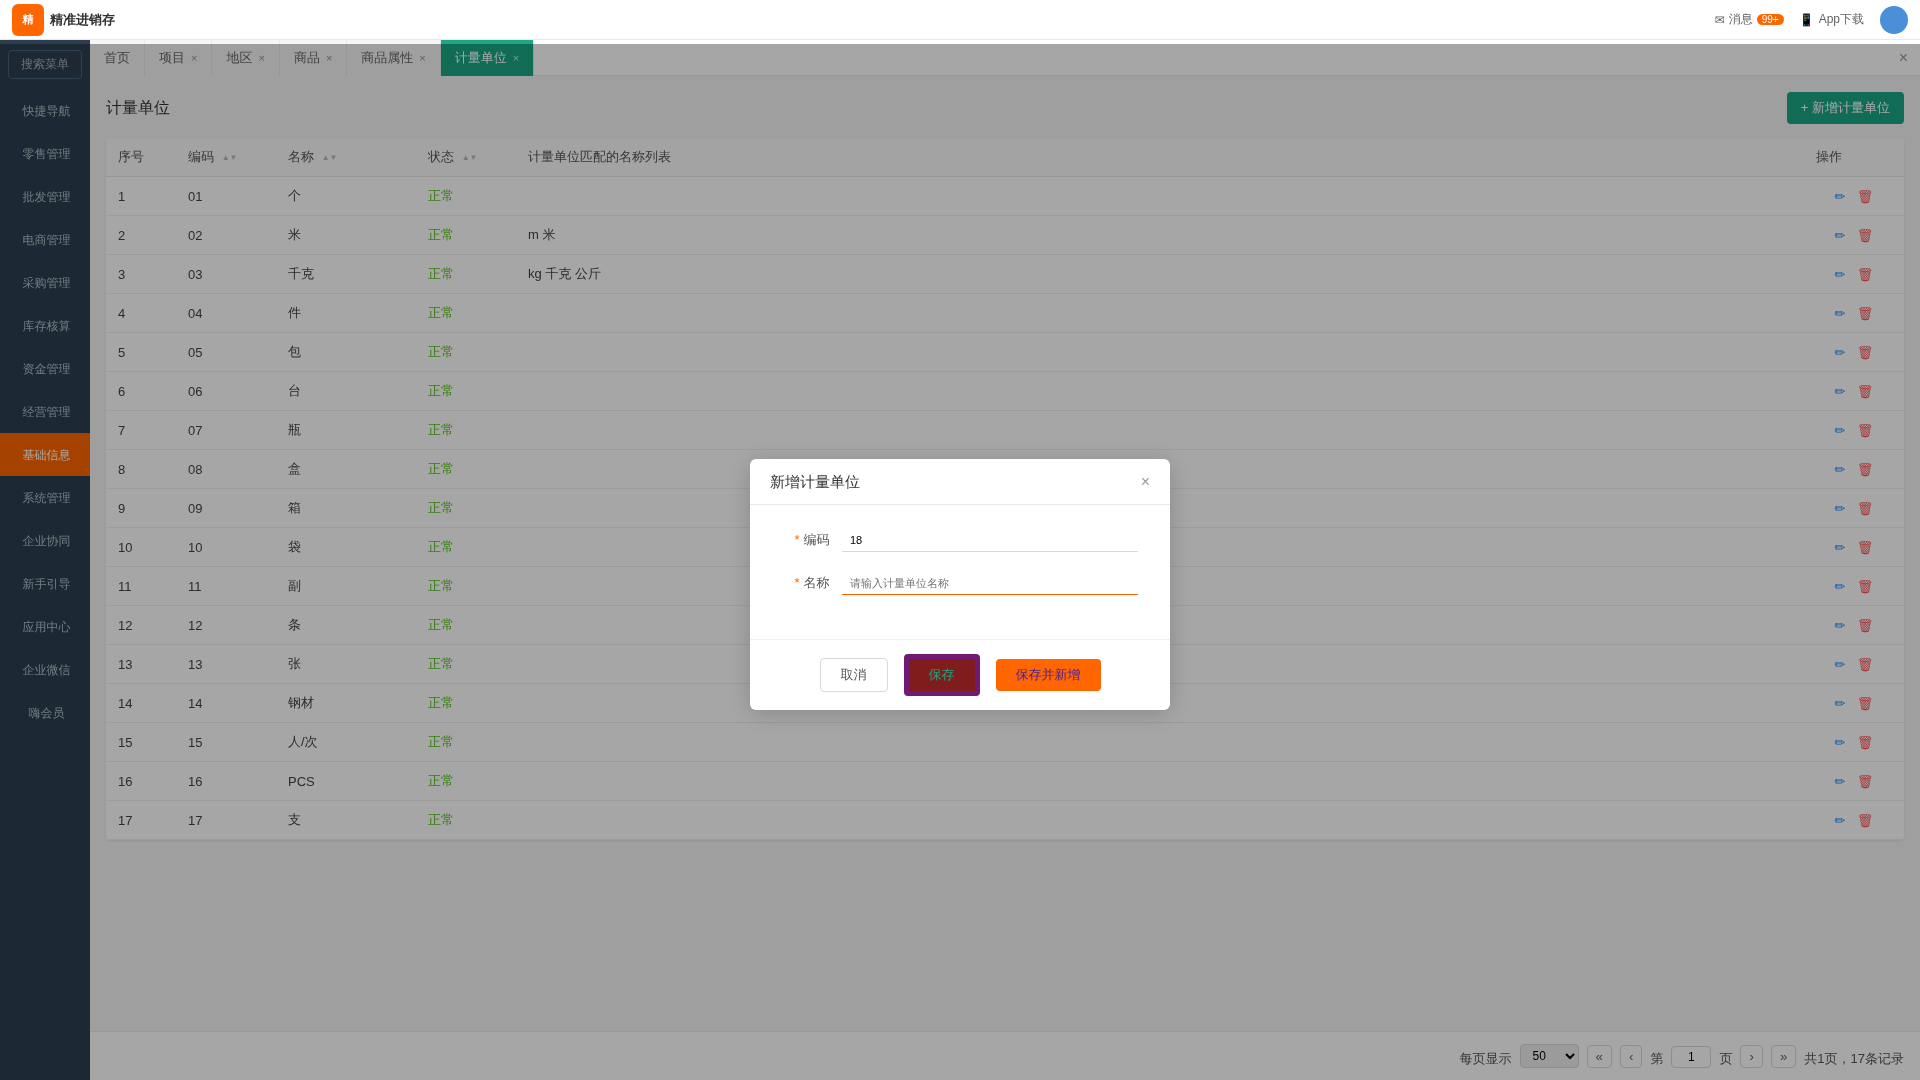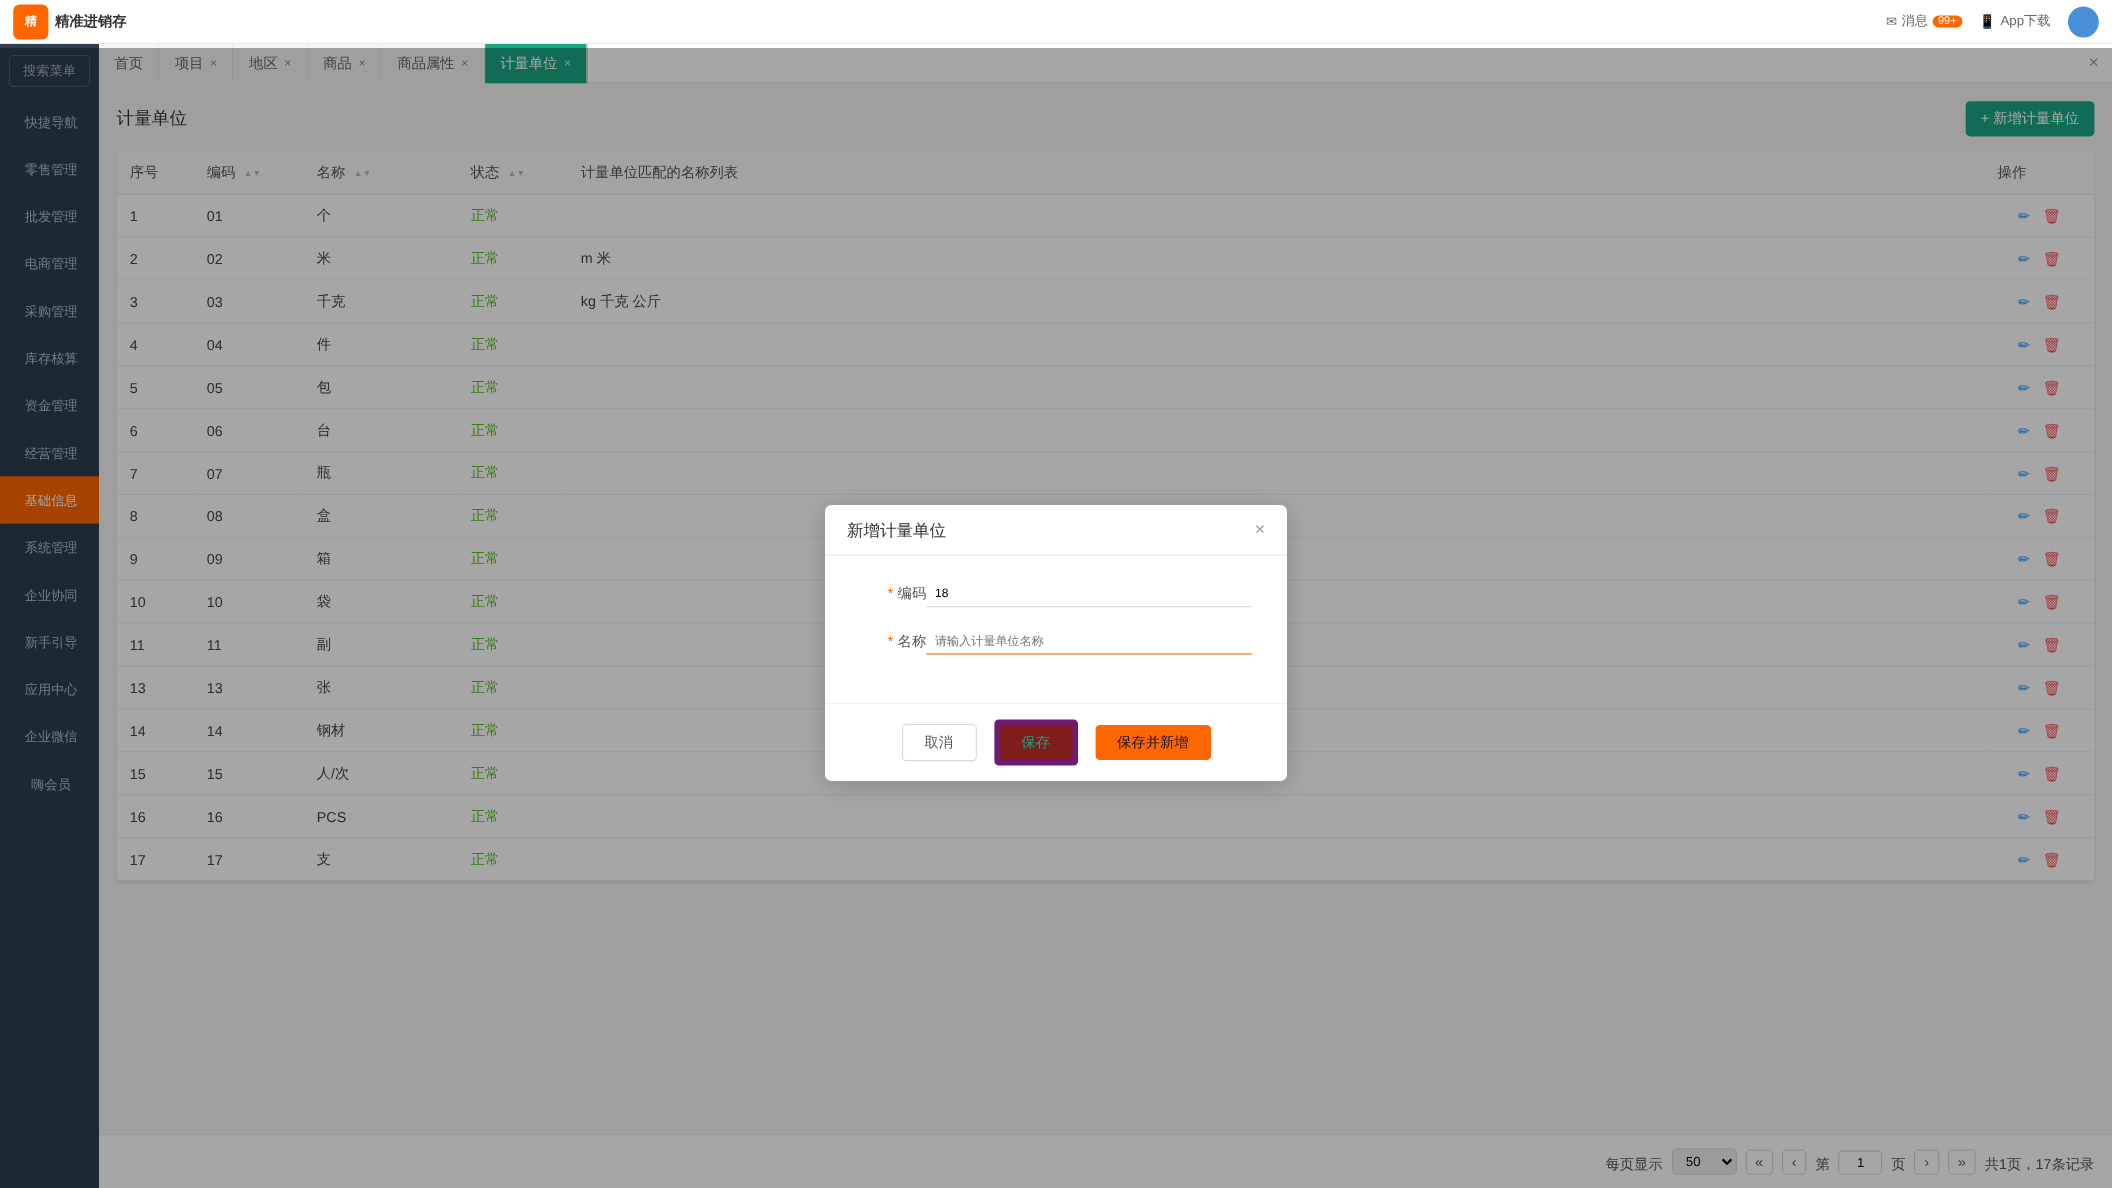--- a/index.html
+++ b/index.html
@@ -60,28 +60,28 @@
     .page-input { width: 40px; border: 1px solid #d9d9d9; border-radius: 4px; padding: 3px 6px; text-align: center; font-size: 12px; }
 
     
     .modal-overlay { position: fixed; top: 0; left: 0; width: 100%; height: 100%; background: rgba(0,0,0,0.35); display: flex; align-items: center; justify-content: center; z-index: 1000; margin-top: 44px; }
     .modal { background: #fff; border-radius: 6px; width: 420px; box-shadow: 0 4px 24px rgba(0,0,0,0.18); }
     .modal-header { padding: 14px 20px 12px; border-bottom: 1px solid #e8e8e8; display: flex; align-items: center; justify-content: space-between; }
     .modal-title { font-size: 15px; font-weight: 500; color: #333; }
     .modal-close { cursor: pointer; color: #999; font-size: 16px; background: none; border: none; }
     .modal-body { padding: 24px 32px; }
     .form-row { display: flex; align-items: center; margin-bottom: 20px; }
-    .form-label { width: 60px; text-align: right; font-size: 13px; color: #555; flex-shrink: 0; }
+    .form-label { width: 60px; text-align: center; font-size: 13px; color: #555; flex-shrink: 0; }
     .form-required { color: #f60; margin-right: 4px; }
     .form-input { flex: 1; border: none; border-bottom: 1px solid #d9d9d9; padding: 5px 8px; font-size: 11px; outline: none; }
     .form-input.focused { border-bottom-color: #f60; }
     .modal-footer { padding: 14px 20px; display: flex; align-items: center; justify-content: center; gap: 16px; border-top: 1px solid #f0f0f0; }
     .btn-cancel { background: #fff; border: 1px solid #d9d9d9; border-radius: 4px; padding: 7px 20px; cursor: pointer; font-size: 13px; color: #555; }
     .btn-save { background: #7f1d1d; border: 5px solid #701a75; border-radius: 4px; padding: 7px 20px; cursor: pointer; font-size: 13px; color: #1ba784; }
-    .btn-save-new { background: #f60; border: none; border-radius: 4px; padding: 7px 20px; cursor: pointer; font-size: 13px; color: #0f172a; }
+    .btn-save-new { background: #f60; border: none; border-radius: 4px; padding: 7px 20px; cursor: pointer; font-size: 13px; color: #4c1d95; }
 
     .col-seq { width: 70px; }
     .col-code { width: 100px; }
     .col-name { width: 140px; }
     .col-status { width: 100px; }
     .col-match { }
     .col-action { width: 100px; text-align: center; }
   </style>
 </head>
 <body>
@@ -331,20 +331,31 @@
       <td></td>
       <td style="text-align:center;">
         <span class="action-edit">✏</span>
         <span class="action-delete">🗑</span>
       </td>
     </tr>
               <tr>
       <td>11</td>
       <td>11</td>
       <td>副</td>
+      <td><span class="status-normal">正常</span></td>
+      <td></td>
+      <td style="text-align:center;">
+        <span class="action-edit">✏</span>
+        <span class="action-delete">🗑</span>
+      </td>
+    </tr>
+              <tr>
+      <td>12</td>
+      <td>12</td>
+      <td>条</td>
       <td><span class="status-normal">正常</span></td>
       <td></td>
       <td style="text-align:center;">
         <span class="action-edit">✏</span>
         <span class="action-delete">🗑</span>
       </td>
     </tr>
               <tr>
       <td>13</td>
       <td>13</td>

